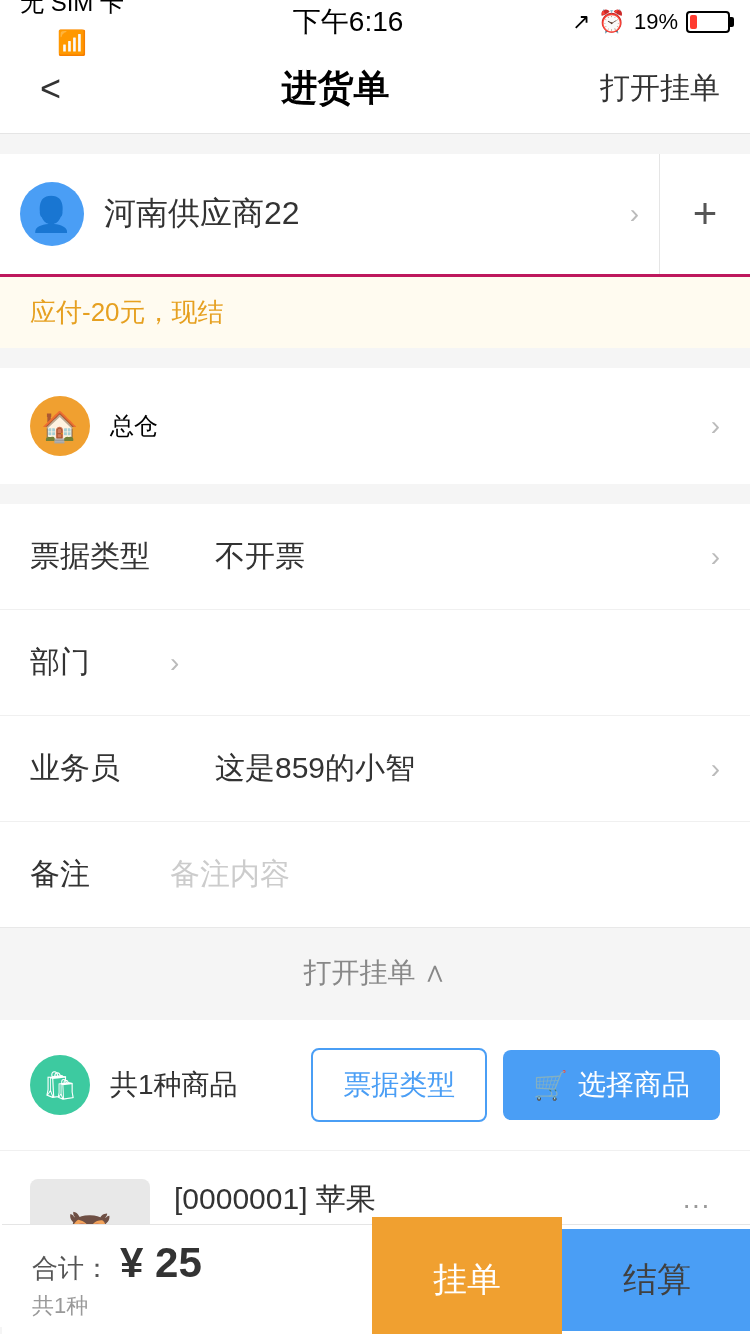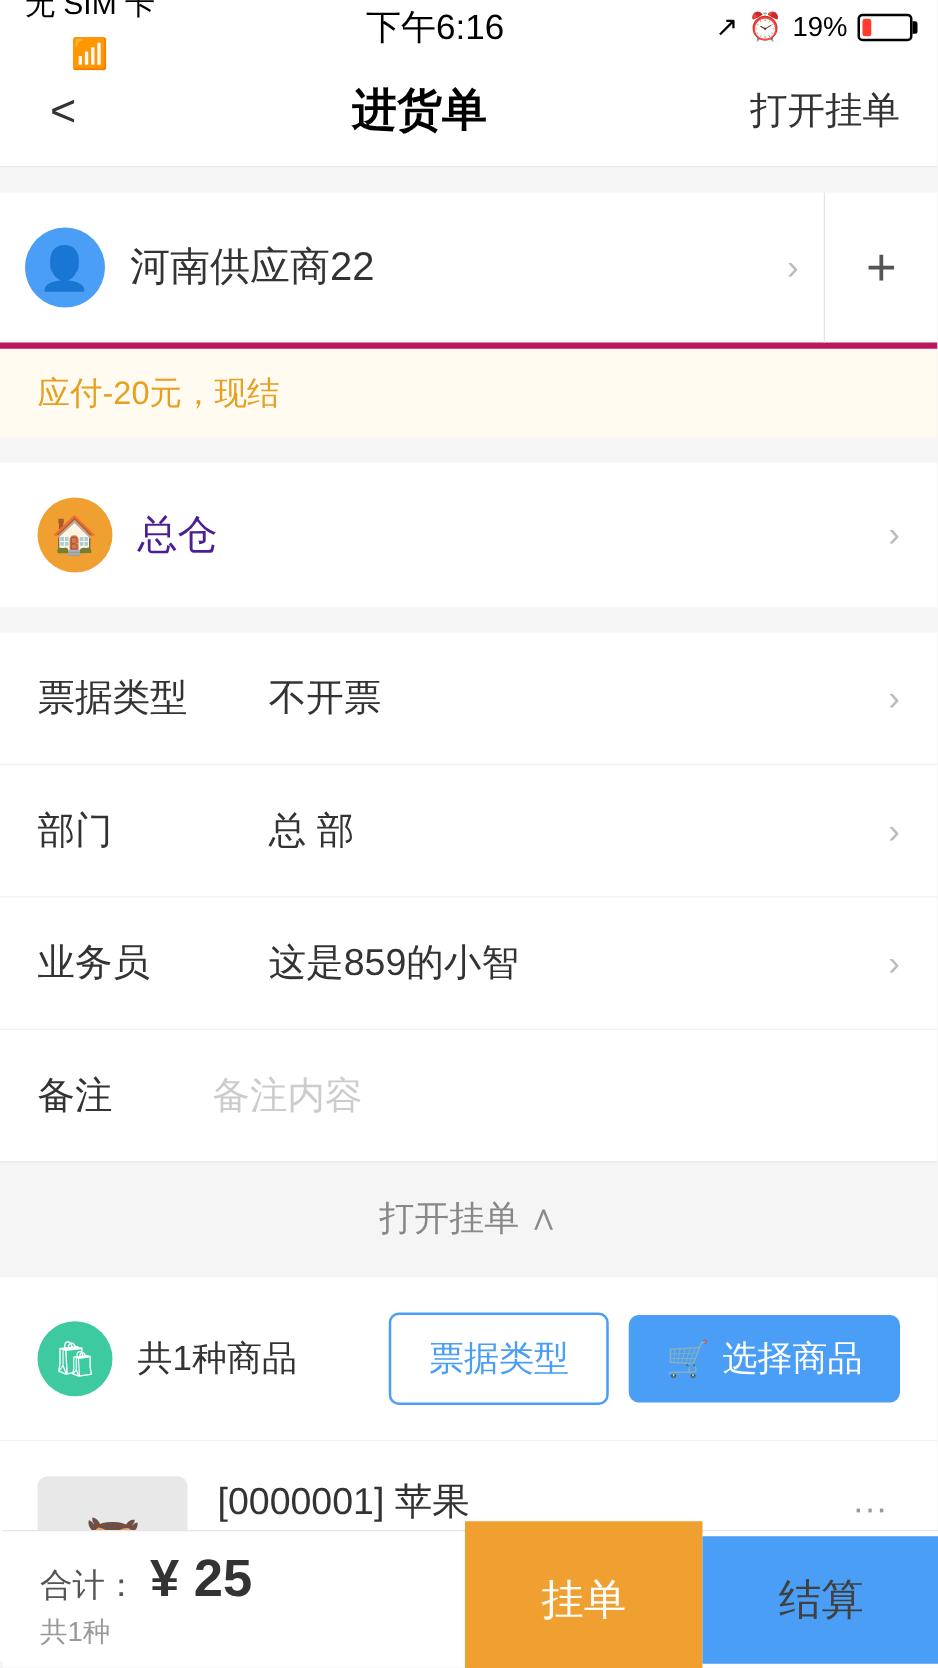--- a/index.html
+++ b/index.html
@@ -99,40 +99,40 @@
       justify-content: center;
       font-size: 42px;
       color: #555;
       cursor: pointer;
     }
 
     
     .notice-banner {
       background: #fffbf0;
       padding: 18px 30px;
-      border-top: 5px solid #be185d;
+      border-top: 3px solid #be185d;
     }
     .notice-text { font-size: 26px; color: #e6a020; }
 
     
     .warehouse-row {
       background: #fff;
       display: flex;
       align-items: center;
       padding: 28px 30px;
       min-height: 90px;
       cursor: pointer;
     }
     .warehouse-icon-wrap {
       width: 60px; height: 60px; border-radius: 50%; background: #f0a030;
       display: flex; align-items: center; justify-content: center;
       margin-right: 20px; flex-shrink: 0;
     }
     .warehouse-icon { color: #fff; font-size: 30px; }
-    .warehouse-name { font-size: 32px; color: #4c1d95; flex: 1; }
+    .warehouse-name { font-size: 24px; color: #000000; flex: 1; }
 
     
     .form-section { background: #fff; }
     .form-row {
       display: flex;
       align-items: center;
       padding: 32px 30px;
       border-bottom: 1px solid #f0f0f0;
       min-height: 100px;
       cursor: pointer;
@@ -318,21 +318,20 @@
   <div class="form-section">
 
     <div class="form-row">
       <span class="form-label">票据类型</span>
       <span class="form-value">不开票</span>
       <span class="chevron-right">›</span>
     </div>
 
     <div class="form-row">
       <span class="form-label">部门</span>
-      <span class="form-value">总 部</span>
       <span class="chevron-right">›</span>
     </div>
 
     <div class="form-row">
       <span class="form-label">业务员</span>
       <span class="form-value">这是859的小智</span>
       <span class="chevron-right">›</span>
     </div>
 
     <div class="form-row">

